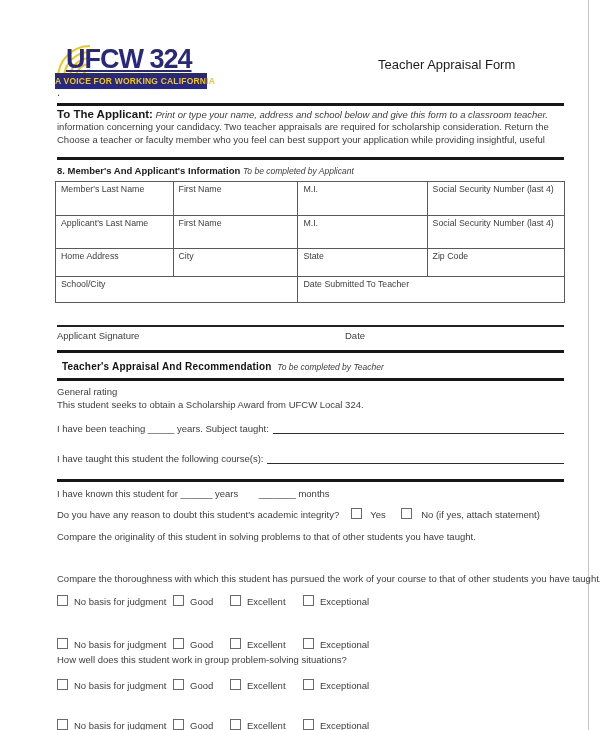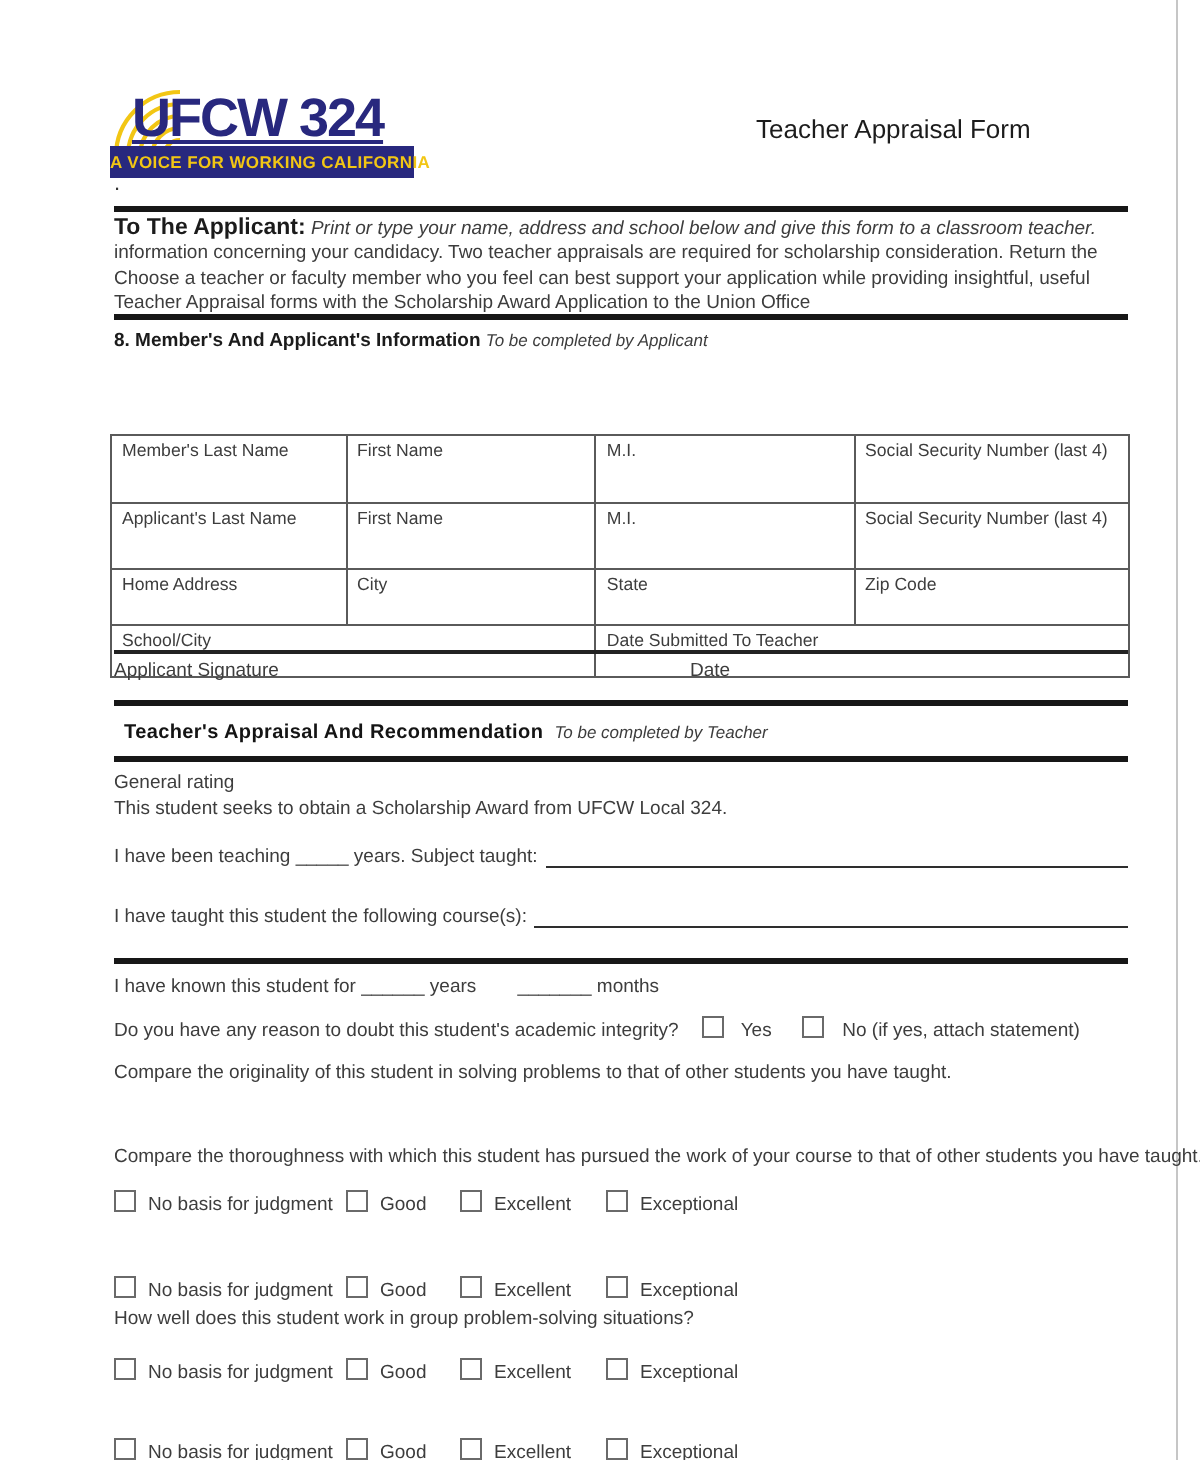--- a/index.html
+++ b/index.html
@@ -27,21 +27,21 @@
   .hr2{left:57px;width:507px;height:2px;background:#222;}
 
   .notice{left:57px;top:108px;width:512px;font-size:9.5px;line-height:12.3px;color:#3d3d3d;}
   .notice .lead{font-size:11.5px;font-weight:bold;color:#1b1b1b;}
   .notice .it{font-style:italic;}
 
   .sec1-head{left:57px;top:165px;font-size:9.5px;color:#1b1b1b;white-space:nowrap;}
   .sec1-head .b{font-weight:bold;}
   .subtle-it{font-style:italic;font-weight:normal;font-size:8.5px;color:#3d3d3d;}
 
-  table.grid{position:absolute;left:55px;top:181px;width:510px;border-collapse:collapse;margin-top:36px;}
+  table.grid{position:absolute;left:55px;top:181px;width:510px;border-collapse:collapse;}
   table.grid td{border:1px solid #5a5a5a;vertical-align:top;padding:2px 5px;
                 font-size:8.8px;color:#3d3d3d;}
   .rh1{height:34px;} .rh2{height:33px;} .rh3{height:28px;} .rh4{height:26px;}
 
   .sig-labels{left:57px;top:330px;width:507px;font-size:9.5px;color:#3d3d3d;}
   .sig-labels .date{position:absolute;left:288px;top:0;}
 
   .sec2-head{left:62px;top:361px;font-size:10px;color:#141414;white-space:nowrap;}
   .sec2-head .b{font-weight:bold;letter-spacing:.2px;}
 
@@ -85,21 +85,20 @@
 
   <div class="abs form-title">Teacher Appraisal Form</div>
   <div class="abs dot">.</div>
 
   <div class="abs hr3" style="top:103px;"></div>
 
   <div class="abs notice">
     <div><span class="lead">To The Applicant:</span> <span class="it">Print or type your name, address and school below and give this form to a classroom teacher.</span></div>
     <div>information concerning your candidacy. Two teacher appraisals are required for scholarship consideration. Return the</div>
     <div>Choose a teacher or faculty member who you feel can best support your application while providing insightful, useful</div>
-    <div>Teacher Appraisal forms with the Scholarship Award Application to the Union Office</div>
   </div>
 
   <div class="abs hr3" style="top:157px;"></div>
 
   <div class="abs sec1-head">
     <span class="b">8. Member's And Applicant's Information</span>
     <span class="subtle-it">To be completed by Applicant</span>
   </div>
 
   <table class="grid">

